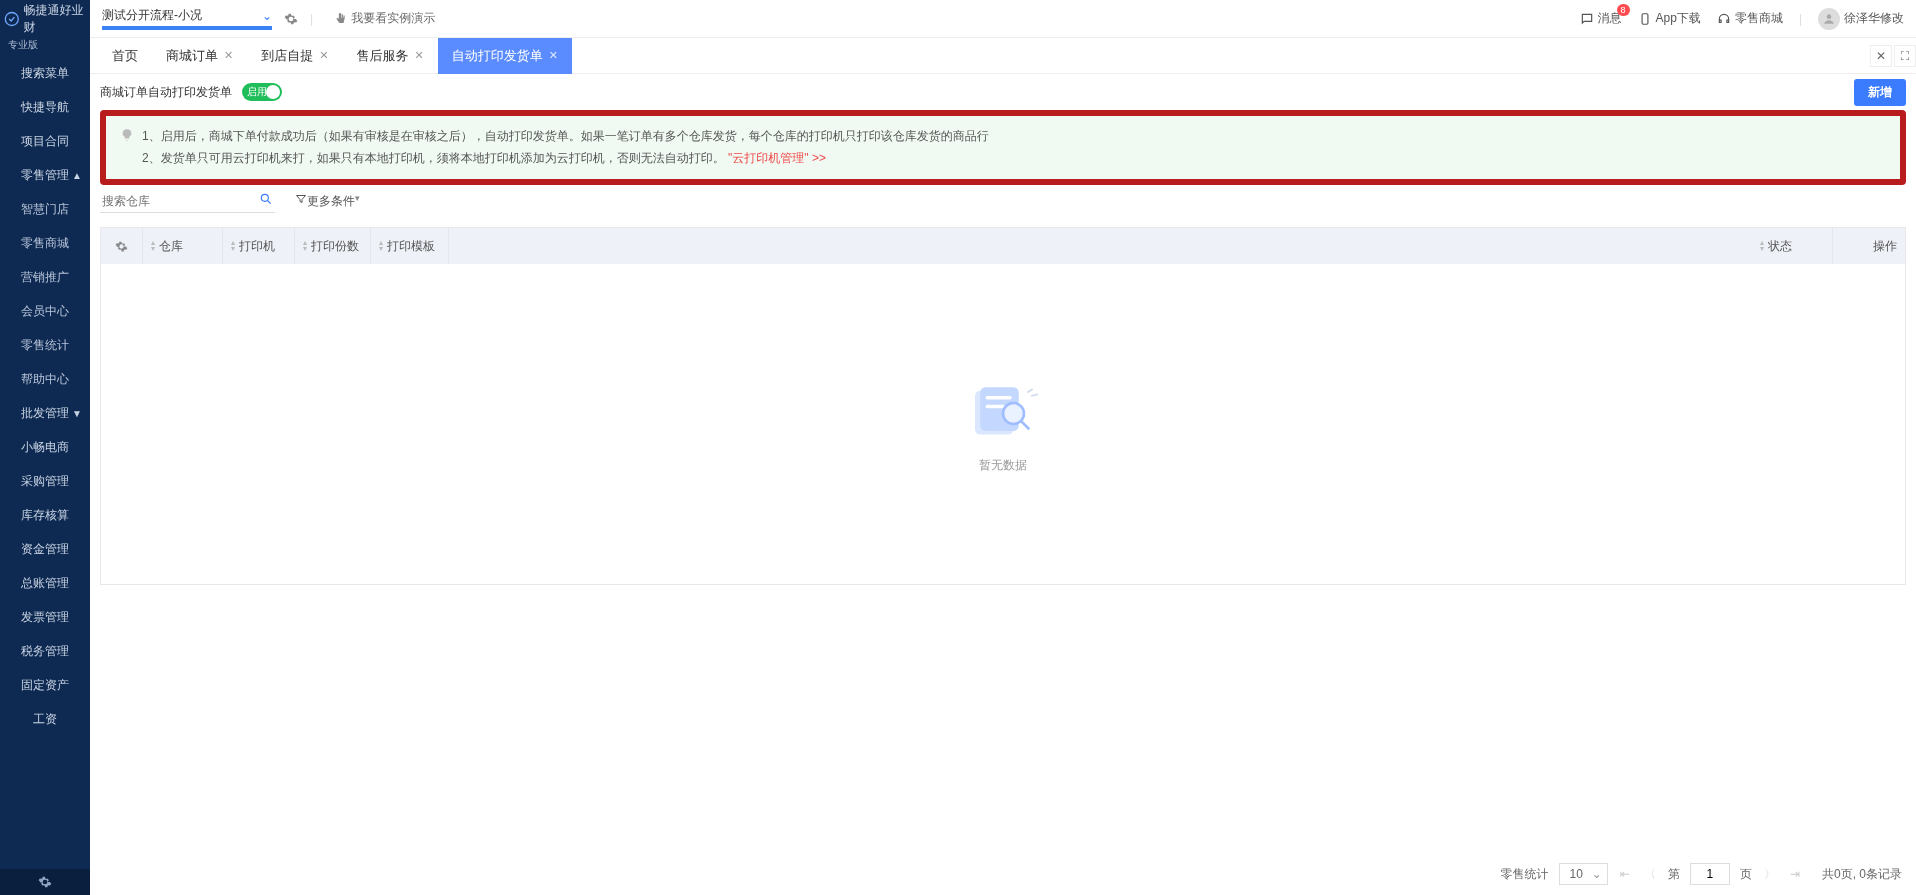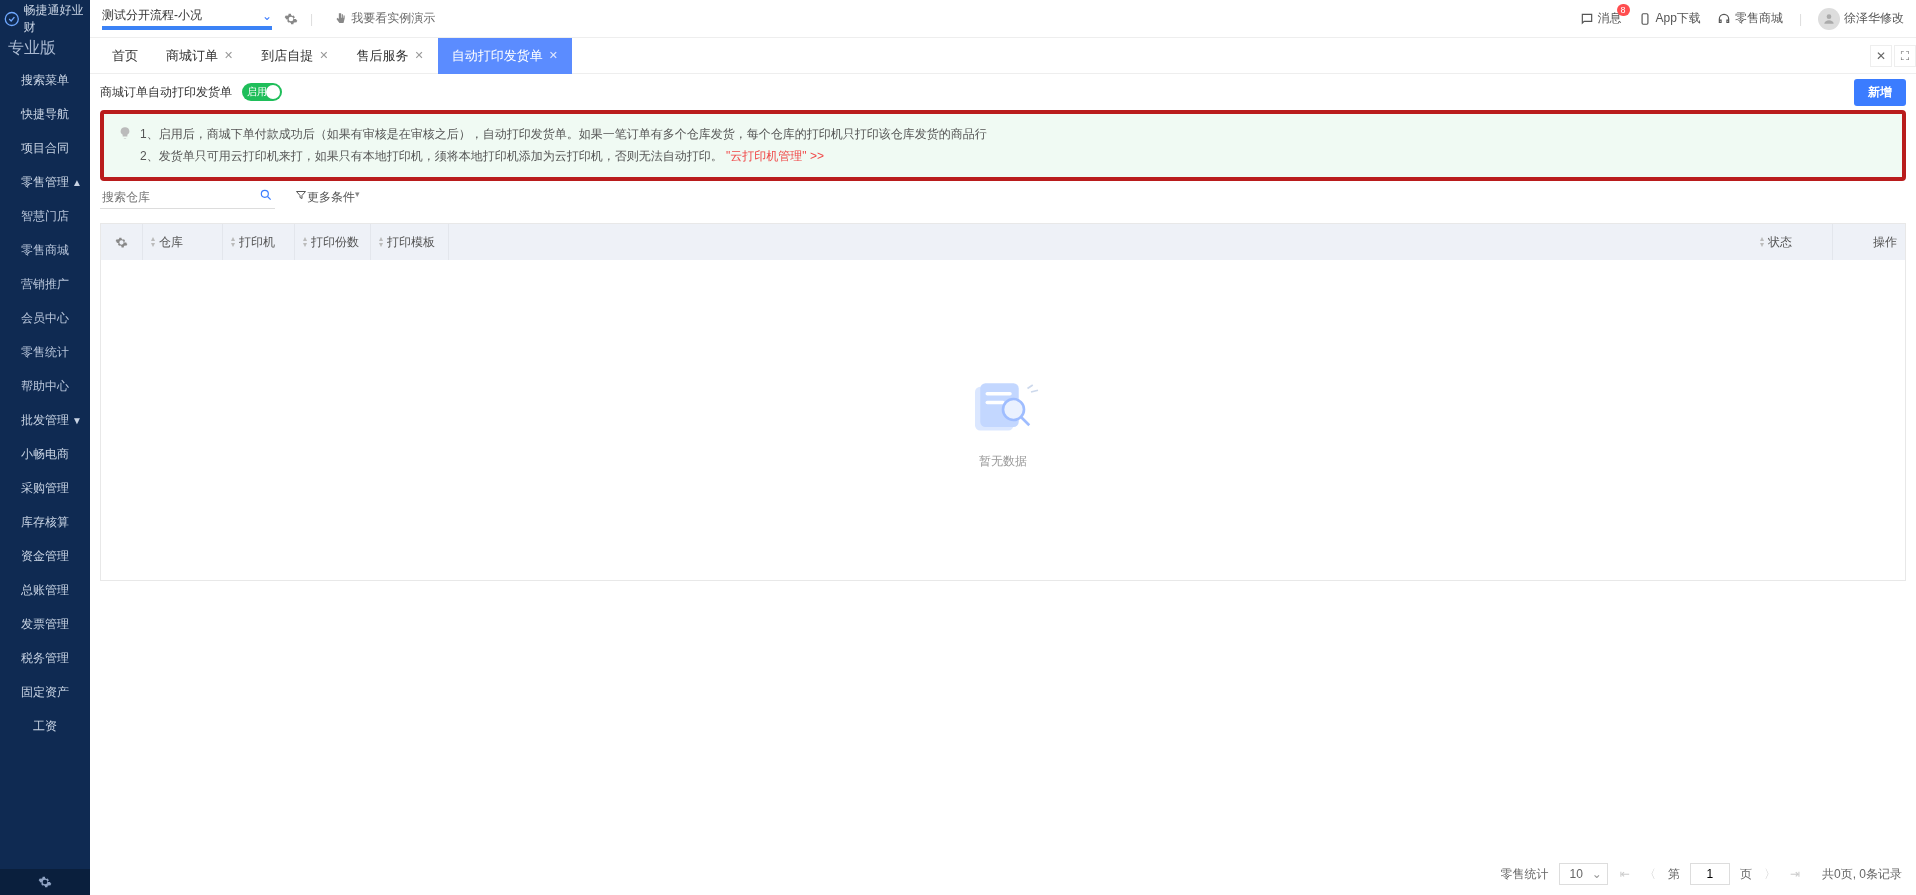--- a/index.html
+++ b/index.html
@@ -3,21 +3,21 @@
 <meta charset="utf-8">
 <style>
 * { box-sizing: border-box; margin: 0; padding: 0; }
 body { font-family: "Microsoft YaHei", Arial, sans-serif; font-size: 12px; color: #333; background: #fff; overflow: hidden; }
 .app { display: flex; height: 100vh; width: 100vw; }
 
 
 .sidebar { width: 90px; background: #0f2a52; color: #c9d4e4; display: flex; flex-direction: column; flex-shrink: 0; }
 .logo-area { height: 38px; display: flex; align-items: center; padding: 0 4px; gap: 4px; }
 .logo-icon { width: 18px; height: 18px; }
-.logo-sub { font-size: 16px; color: #a9b8d0; padding: 0 8px 4px; }
+.logo-sub { font-size: 10px; color: #a9b8d0; padding: 0 8px 4px; }
 .side-item { height: 34px; display: flex; align-items: center; justify-content: center; cursor: pointer; font-size: 12px; position: relative; }
 .side-item.sub { padding-left: 0; color: #b8c5da; }
 .side-item .caret { position: absolute; right: 8px; font-size: 10px; }
 .side-footer { margin-top: auto; height: 26px; display: flex; align-items: center; justify-content: center; background: #0a1f3d; }
 .side-footer svg { width: 14px; height: 14px; }
 
 
 .main { flex: 1; display: flex; flex-direction: column; min-width: 0; }
 
 
@@ -42,21 +42,21 @@
 
 
 .subheader { height: 36px; display: flex; align-items: center; padding: 0 10px; gap: 10px; }
 .toggle { width: 40px; height: 18px; border-radius: 10px; background: #1fbe5a; position: relative; display: flex; align-items: center; }
 .toggle .knob { width: 14px; height: 14px; border-radius: 50%; background: #fff; position: absolute; right: 2px; }
 .toggle .lbl { color: #fff; font-size: 10px; position: absolute; left: 5px; }
 .btn-new { margin-left: auto; background: #3b7cff; color: #fff; padding: 5px 14px; border-radius: 3px; cursor: pointer; font-size: 12px; font-weight: bold; }
 
 
 .content-pad { padding: 0 10px; }
-.infobox { background: #f0faf3; border: 4px solid #b91c1c; border-radius: 4px; padding: 10px 14px; display: flex; gap: 8px; font-size: 12px; color: #555; line-height: 1.8; }
+.infobox { background: #f0faf3; border: 6px solid #b91c1c; border-radius: 4px; padding: 10px 14px; display: flex; gap: 8px; font-size: 12px; color: #555; line-height: 1.8; }
 .infobox .bulb { color: #999; flex-shrink: 0; margin-top: 2px; }
 .infobox .red { color: #f04848; }
 
 
 .searchrow { display: flex; align-items: center; gap: 20px; padding: 5px 10px 4px; }
 .searchbox { position: relative; width: 175px; }
 .searchbox input { width: 100%; border: none; border-bottom: 1px solid #ddd; padding: 4px 24px 4px 2px; font-size: 12px; outline: none; }
 .searchbox .sicon { position: absolute; right: 2px; top: 2px; color: #3b7cff; }
 .more-cond { display: flex; align-items: flex-start; color: #555; cursor: pointer; font-size: 12px; }
 

